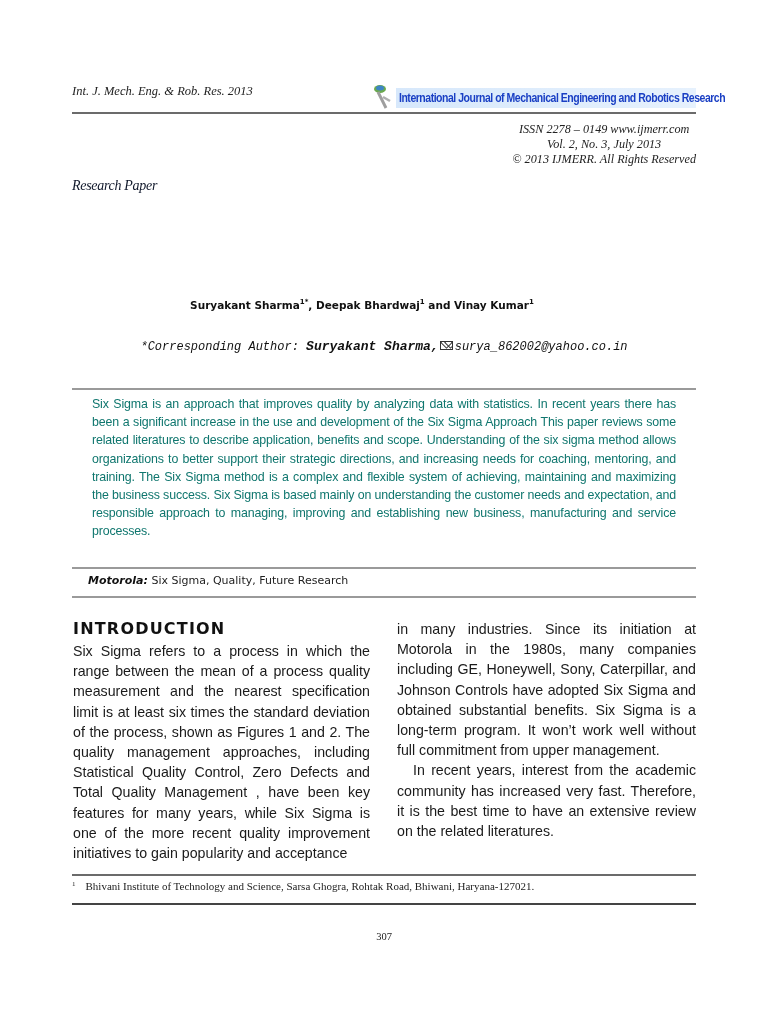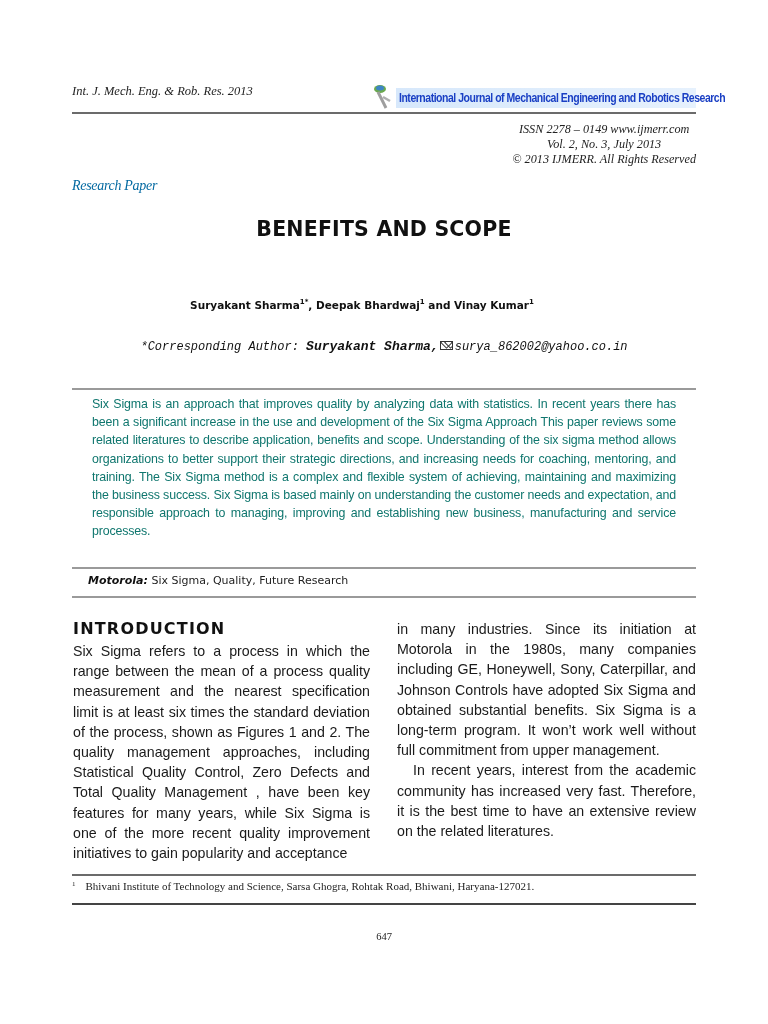--- a/index.html
+++ b/index.html
@@ -8,21 +8,21 @@
 
     
     .journal-cite { left: 72px; top: 84px; font-family: "Liberation Serif", serif; font-style: italic; font-size: 12.5px; color: #222; }
     .logo-wrap { left: 370px; top: 84px; width: 326px; height: 26px; }
     .logo-icon { position: absolute; left: 2px; top: 0px; width: 22px; height: 26px; }
     .logo-banner { position: absolute; left: 26px; top: 4px; right: 0; height: 20px; background: linear-gradient(90deg,#d7e8fb,#e6f1fd); padding-left: 16px; }
     .logo-text { position: absolute; left: 3px; top: 3px; font-family: "Liberation Sans", sans-serif; font-size: 12.2px; font-weight: bold; color: #1a3fc4; letter-spacing: -0.55px; white-space: nowrap; transform: scaleX(0.86); transform-origin: left center; }
     .header-rule { left: 72px; top: 112px; width: 624px; height: 2px; background: #6b6b6b; }
     .issn-block { right: 72px; top: 122px; text-align: center; font-family: "Liberation Serif", serif; font-style: italic; font-size: 12.2px; line-height: 15px; color: #222; }
 
-    .article-type { left: 72px; top: 178px; font-family: "Liberation Serif", serif; font-style: italic; font-size: 14px; color: #0369a1; letter-spacing: -0.3px; }
+    .article-type { left: 72px; top: 178px; font-family: "Liberation Serif", serif; font-style: italic; font-size: 14px; color: #0f172a; letter-spacing: -0.3px; }
 
     .title { left: 0; width: 768px; top: 216px; text-align: center; font-family: "DejaVu Sans", sans-serif; font-weight: bold; font-size: 20.5px; line-height: 26px; color: #111; letter-spacing: 0.2px; }
 
     .authors { left: 0; width: 724px; top: 298px; text-align: center; font-family: "DejaVu Sans", sans-serif; font-weight: bold; font-size: 10.5px; color: #111; }
     .authors sup { font-size: 7px; }
     .corr { left: 0; width: 768px; top: 339px; text-align: center; font-family: Liberation Mono, monospace; font-style: italic; font-size: 12px; color: #111; }
     .corr .name { font-weight: bold; font-size: 13px; }
     .mail-icon { display: inline-block; width: 13px; height: 9px; border: 1px solid #333; position: relative; vertical-align: 0px; margin: 0 2px 0 1px; box-sizing: border-box; overflow: hidden; }
     .mail-icon::before, .mail-icon::after { content: ""; position: absolute; top: -4px; width: 9px; height: 9px; border: 1px solid #333; transform: rotate(45deg); box-sizing: border-box; }
     .mail-icon::before { left: 1px; }
@@ -70,21 +70,20 @@
 
 <div class="abs issn-block">
   <div>ISSN 2278 – 0149 www.ijmerr.com</div>
   <div>Vol. 2, No. 3, July 2013</div>
   <div>© 2013 IJMERR. All Rights Reserved</div>
 </div>
 
 <div class="abs article-type">Research Paper</div>
 
 <div class="abs title">
-  <div>BENEFITS AND SCOPE</div>
 </div>
 
 <div class="abs authors">
   <span>Suryakant Sharma</span><sup>1*</sup><span>, </span><span>Deepak Bhardwaj</span><sup>1</sup><span> and </span><span>Vinay Kumar</span><sup>1</sup>
 </div>
 
 <div class="abs corr">
   <span>*Corresponding Author: </span><span class="name">Suryakant Sharma,</span><span class="mail-icon"></span><span>surya_862002@yahoo.co.in</span>
 </div>
 
@@ -108,13 +107,13 @@
   <p>in many industries. Since its initiation at Motorola in the 1980s, many companies including GE, Honeywell, Sony, Caterpillar, and Johnson Controls have adopted Six Sigma and obtained substantial benefits. Six Sigma is a long-term program. It won’t work well without full commitment from upper management.</p>
   <p>In recent years, interest from the academic community has increased very fast. Therefore, it is the best time to have an extensive review on the related literatures.</p>
 </div>
 
 <div class="abs fn-rule"></div>
 <div class="abs footnote">
   <span class="fn-mark">1</span><span>Bhivani Institute of Technology and Science, Sarsa Ghogra, Rohtak Road, Bhiwani, Haryana-127021.</span>
 </div>
 <div class="abs fn-rule-bottom"></div>
 
-<div class="abs page-number">647</div>
+<div class="abs page-number">307</div>
 
 </body></html>

